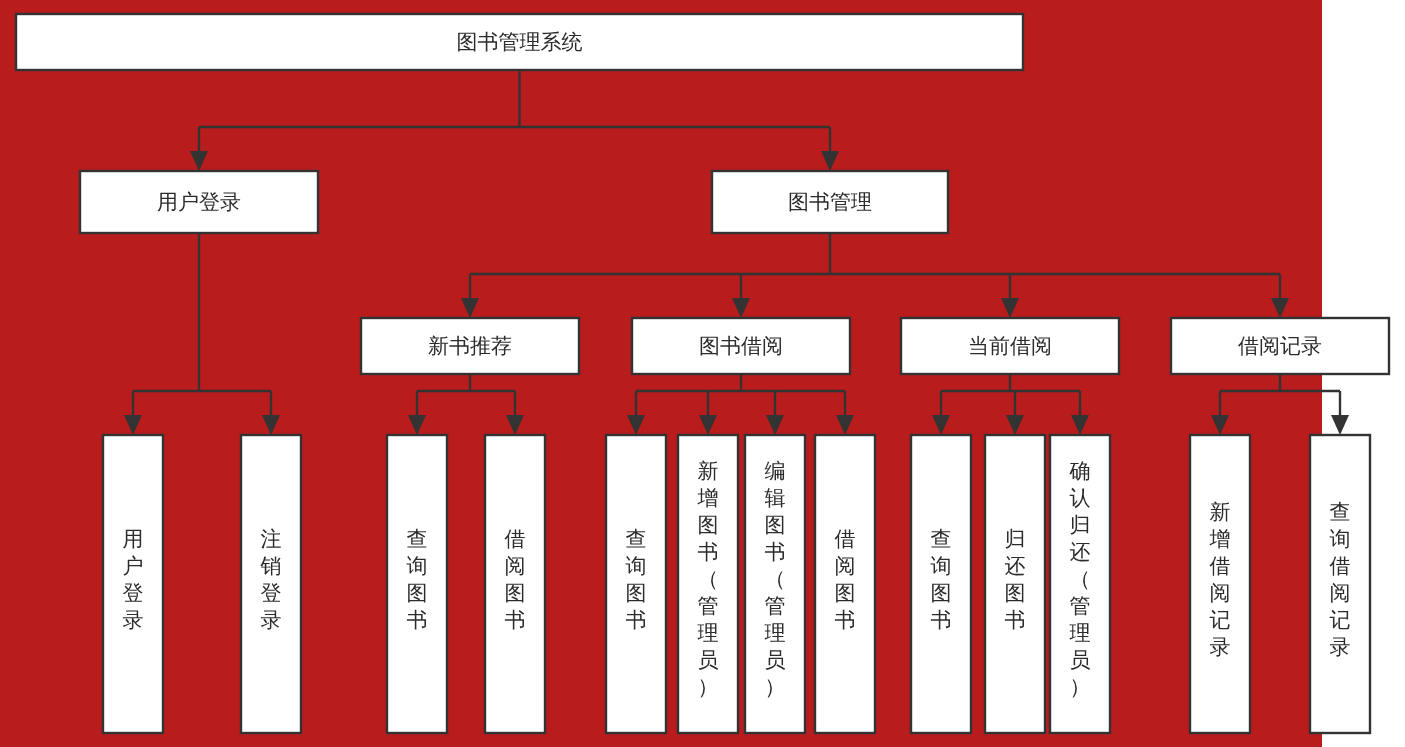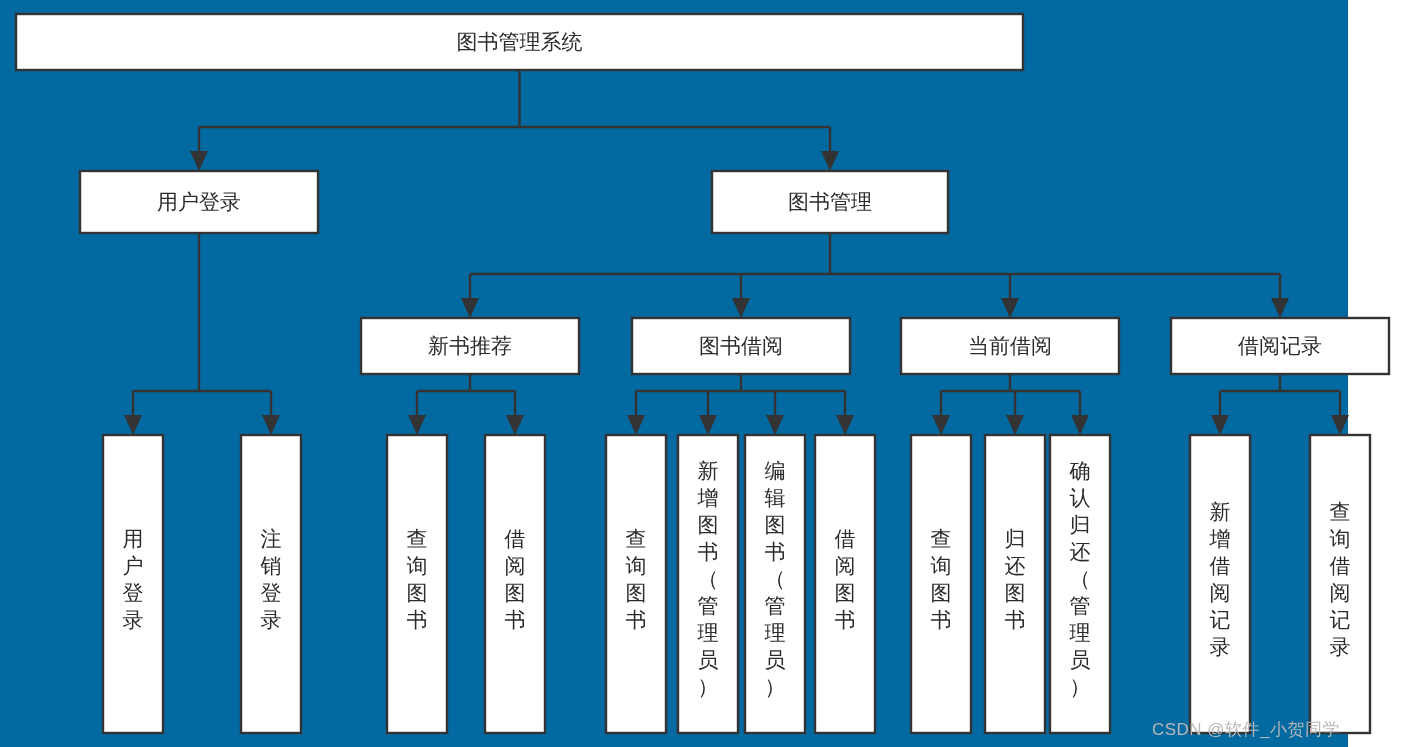--- a/index.html
+++ b/index.html
@@ -10,22 +10,21 @@
   body {
     width: 1405px;
     height: 747px;
     font-family: "Liberation Sans", "DejaVu Sans", sans-serif;
     overflow: hidden;
   }
   #diagram-root {
     position: relative;
     width: 1322px;
     height: 747px;
-    background: #0369a1;
-    padding-left: 26px;
+    background: #b91c1c;
   }
   svg#flowchart {
     position: absolute;
     top: 0;
     left: 0;
     width: 1405px;
     height: 747px;
     display: block;
   }
   .node-box {
@@ -202,14 +201,13 @@
         <g>
           <rect class="node-box" x="1190" y="435" width="60" height="298"></rect>
           <text class="node-label-vertical" x="1220" y="518.5"><tspan x="1220" dy="0">新</tspan><tspan x="1220" dy="27">增</tspan><tspan x="1220" dy="27">借</tspan><tspan x="1220" dy="27">阅</tspan><tspan x="1220" dy="27">记</tspan><tspan x="1220" dy="27">录</tspan></text>
         </g>
         <g>
           <rect class="node-box" x="1310" y="435" width="60" height="298"></rect>
           <text class="node-label-vertical" x="1340" y="518.5"><tspan x="1340" dy="0">查</tspan><tspan x="1340" dy="27">询</tspan><tspan x="1340" dy="27">借</tspan><tspan x="1340" dy="27">阅</tspan><tspan x="1340" dy="27">记</tspan><tspan x="1340" dy="27">录</tspan></text>
         </g>
       </g>
   </svg>
-  <div class="watermark-text">CSDN @软件_小贺同学</div>
 </div>
 
 </body></html>

